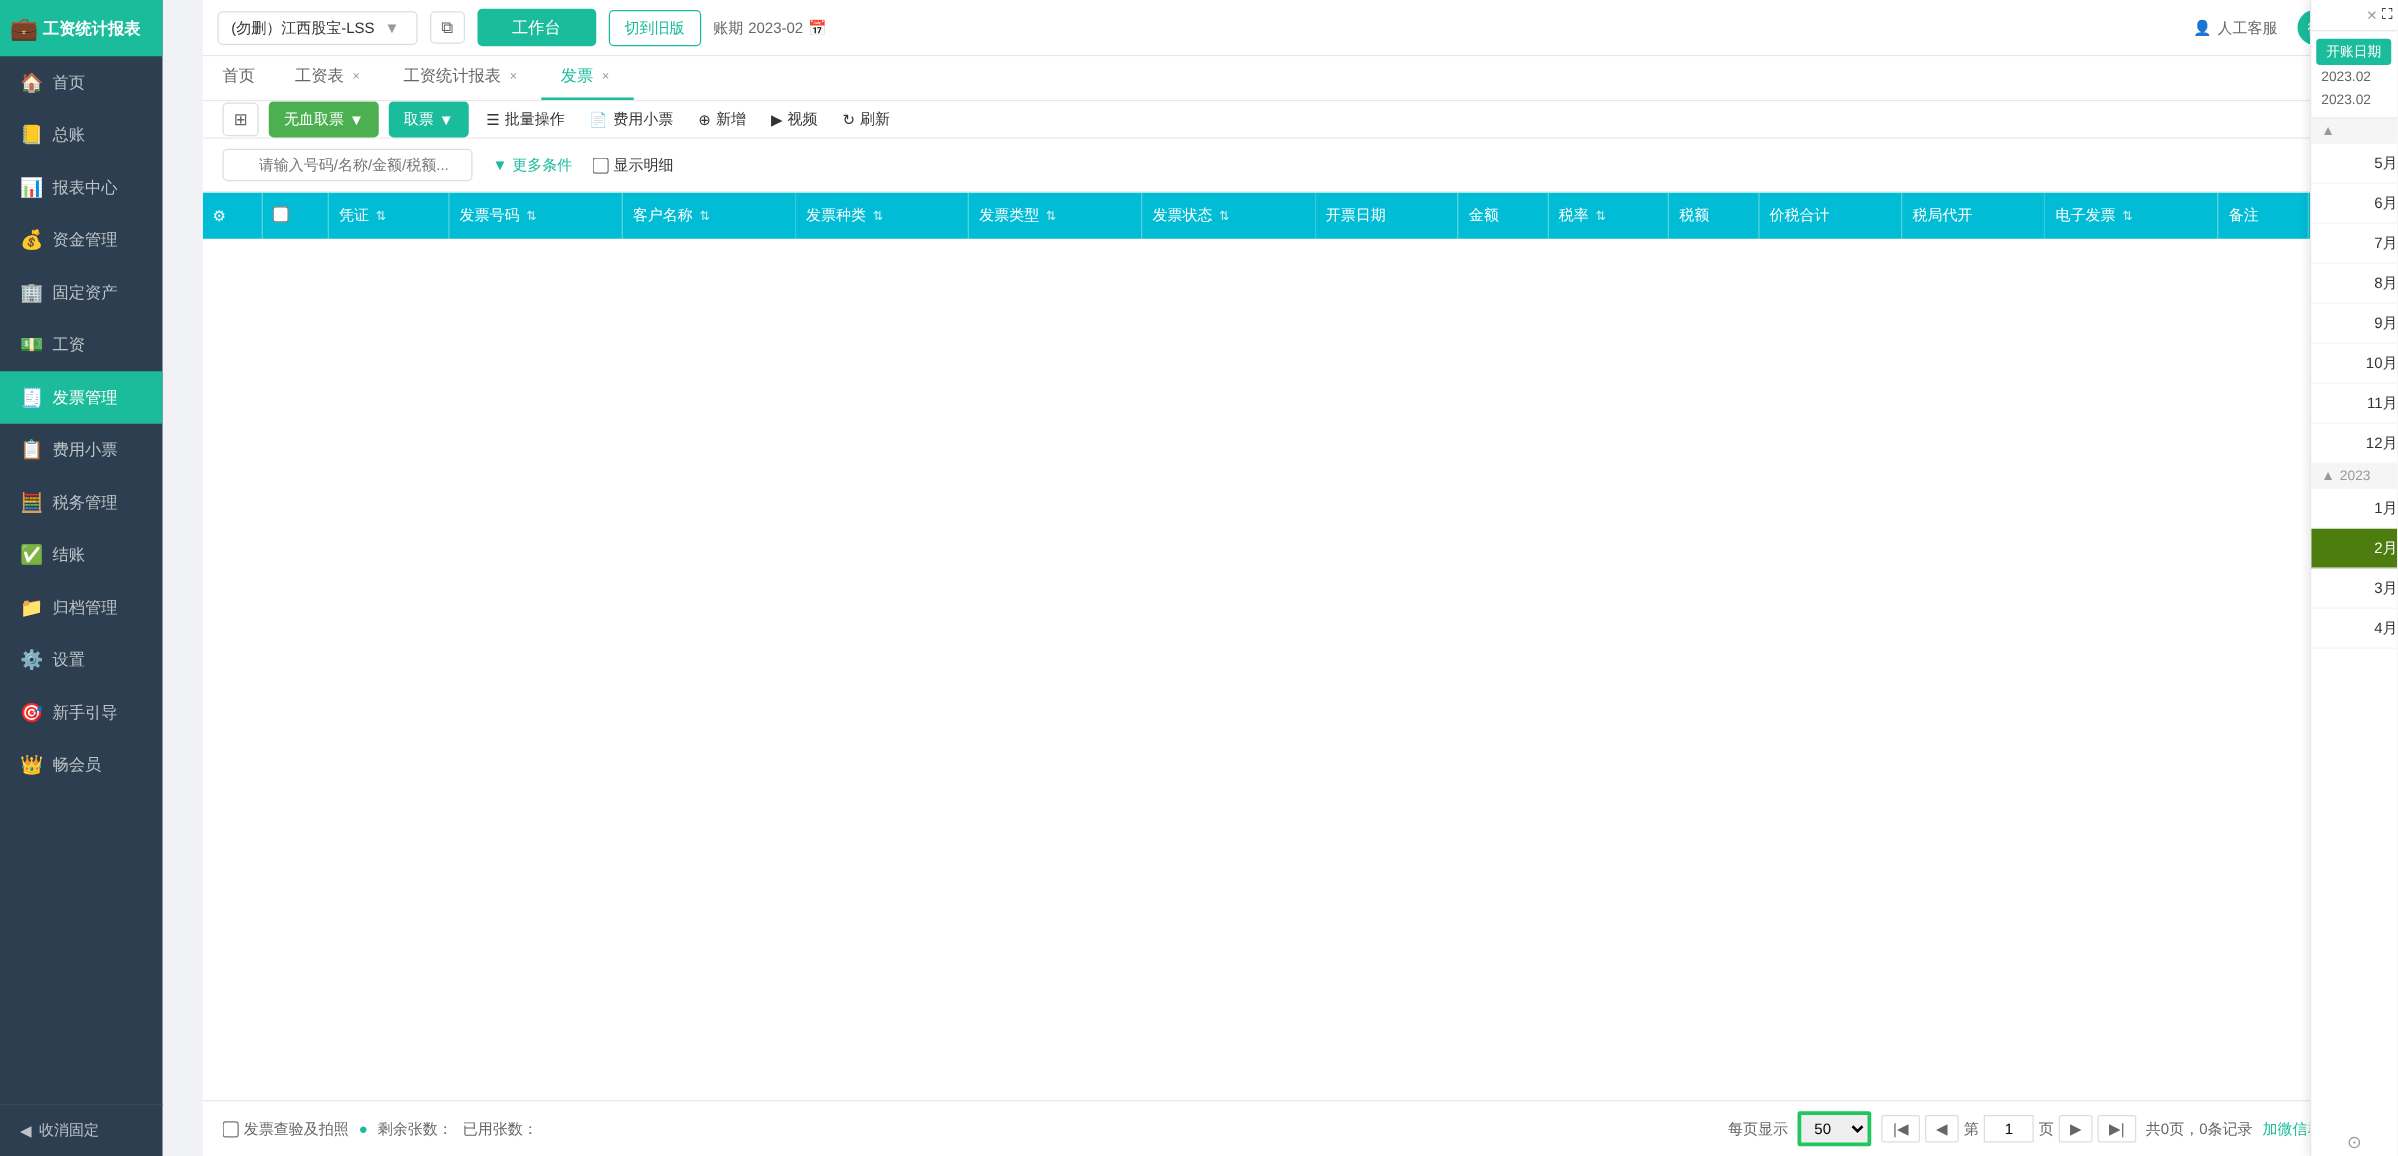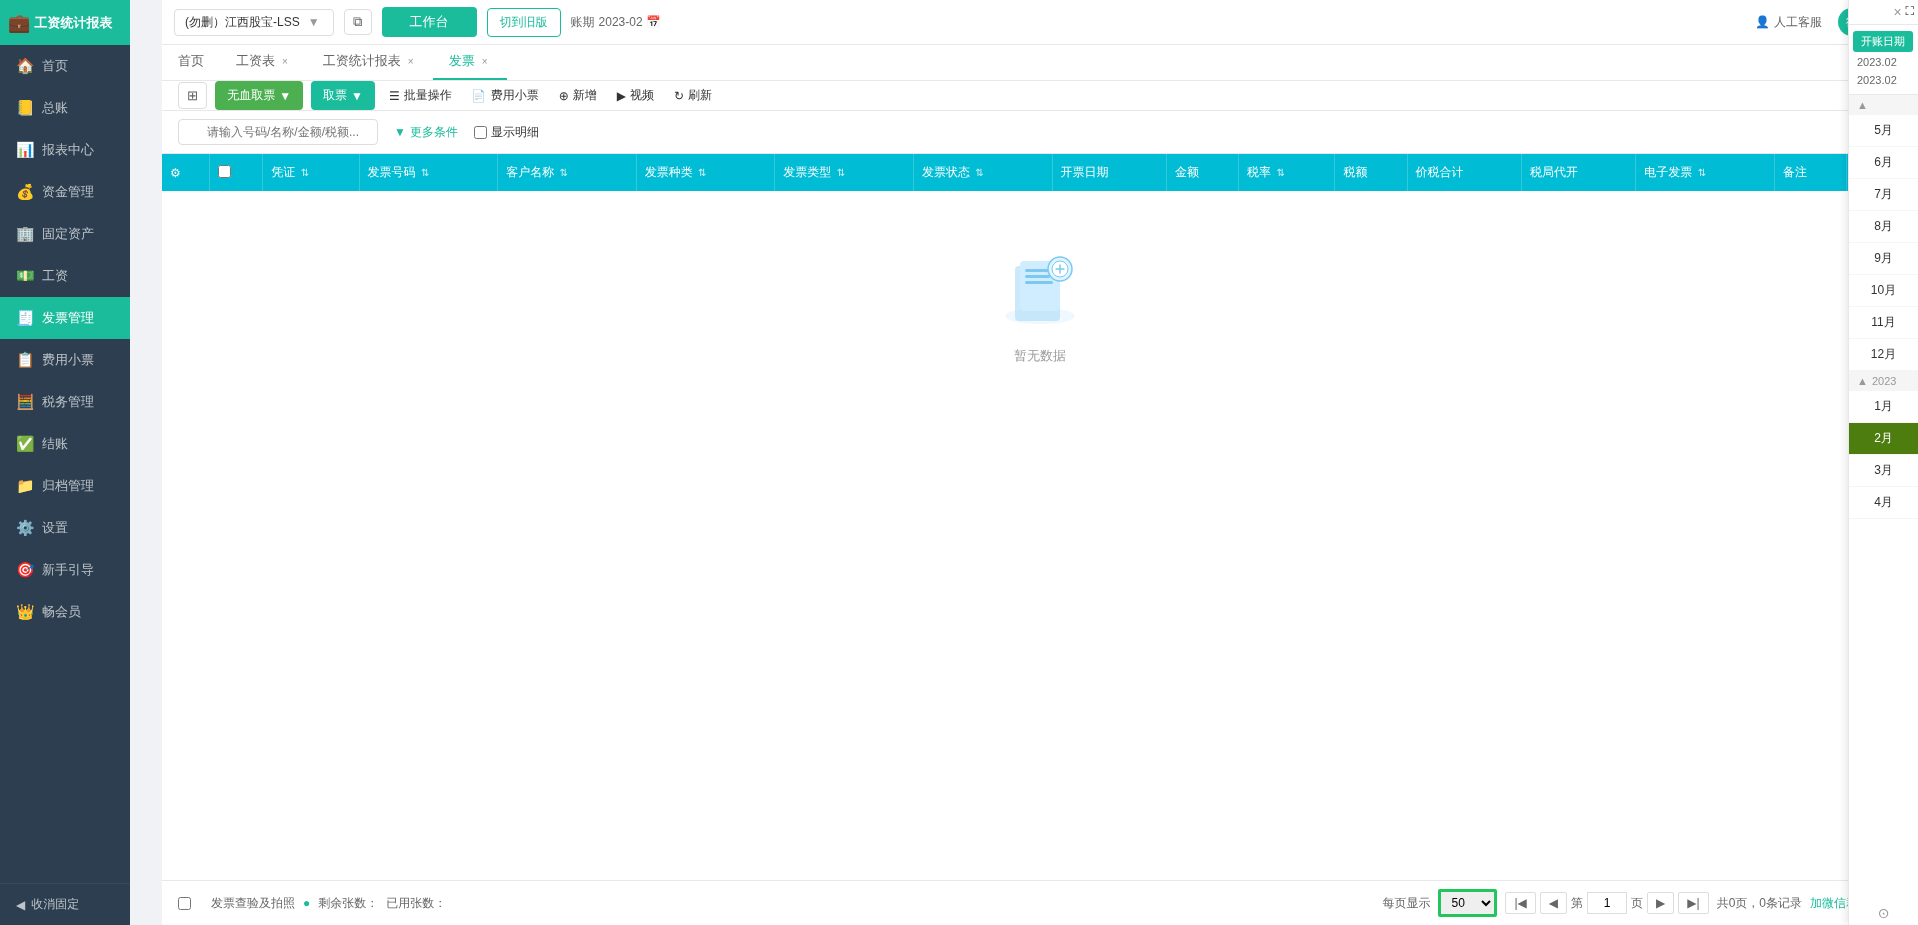--- a/index.html
+++ b/index.html
@@ -440,21 +440,21 @@
       display: flex;
       align-items: center;
       gap: 4px;
     }
     .date-month-item {
       padding: 7px 0;
       font-size: 12px;
       color: #333;
       cursor: pointer;
       border-bottom: 1px solid #f5f5f5;
-      text-align: center;
+      text-align: right;
     }
     .date-month-item.active { background: #4d7c0f; color: white; }
     .date-panel-top-close {
       display: flex;
       justify-content: flex-end;
       padding: 4px;
       border-bottom: 1px solid #e8e8e8;
     }
     .date-panel-expand {
       display: flex;
@@ -692,42 +692,25 @@
               </th>
               <th>
                 <span>操作</span>
               </th>
             </tr>
           </thead>
           <tbody>
           </tbody>
         </table>
 
-        <div class="empty-state">
-          <div class="empty-icon">
-            <svg width="100" height="80" viewBox="0 0 100 80" xmlns="http://www.w3.org/2000/svg">
-              <ellipse cx="50" cy="65" rx="35" ry="8" fill="#e0f0ff" opacity="0.5"></ellipse>
-              <rect x="25" y="15" width="45" height="55" rx="4" fill="#b3e0f7" opacity="0.7"></rect>
-              <rect x="30" y="10" width="40" height="50" rx="4" fill="#d0ecff"></rect>
-              <rect x="35" y="18" width="30" height="3" rx="1.5" fill="#7cc8f0"></rect>
-              <rect x="35" y="24" width="25" height="3" rx="1.5" fill="#7cc8f0"></rect>
-              <rect x="35" y="30" width="28" height="3" rx="1.5" fill="#7cc8f0"></rect>
-              <circle cx="70" cy="18" r="12" fill="#e0f5ff" stroke="#7cc8f0" stroke-width="1.5"></circle>
-              <circle cx="70" cy="18" r="8" fill="white" stroke="#7cc8f0" stroke-width="1"></circle>
-              <line x1="70" y1="14" x2="70" y2="22" stroke="#7cc8f0" stroke-width="1.5" stroke-linecap="round"></line>
-              <line x1="66" y1="18" x2="74" y2="18" stroke="#7cc8f0" stroke-width="1.5" stroke-linecap="round"></line>
-            </svg>
-          </div>
-          <div class="empty-text">暂无数据</div>
-        </div>
       </div>
 
       <div class="footer">
         <div class="footer-left">
-          <label style="display:flex;align-items:center;gap:20px;cursor:pointer;">
+          <label style="display:flex;align-items:center;gap:4px;cursor:pointer;">
             <input type="checkbox" style="">
             <span>发票查验及拍照</span>
           </label>
           <span style="color:#1abc9c;">●</span>
           <span>剩余张数：</span>
           <span>已用张数：</span>
         </div>
         <div class="footer-right">
           <span>每页显示</span>
           <select class="per-page-select">

